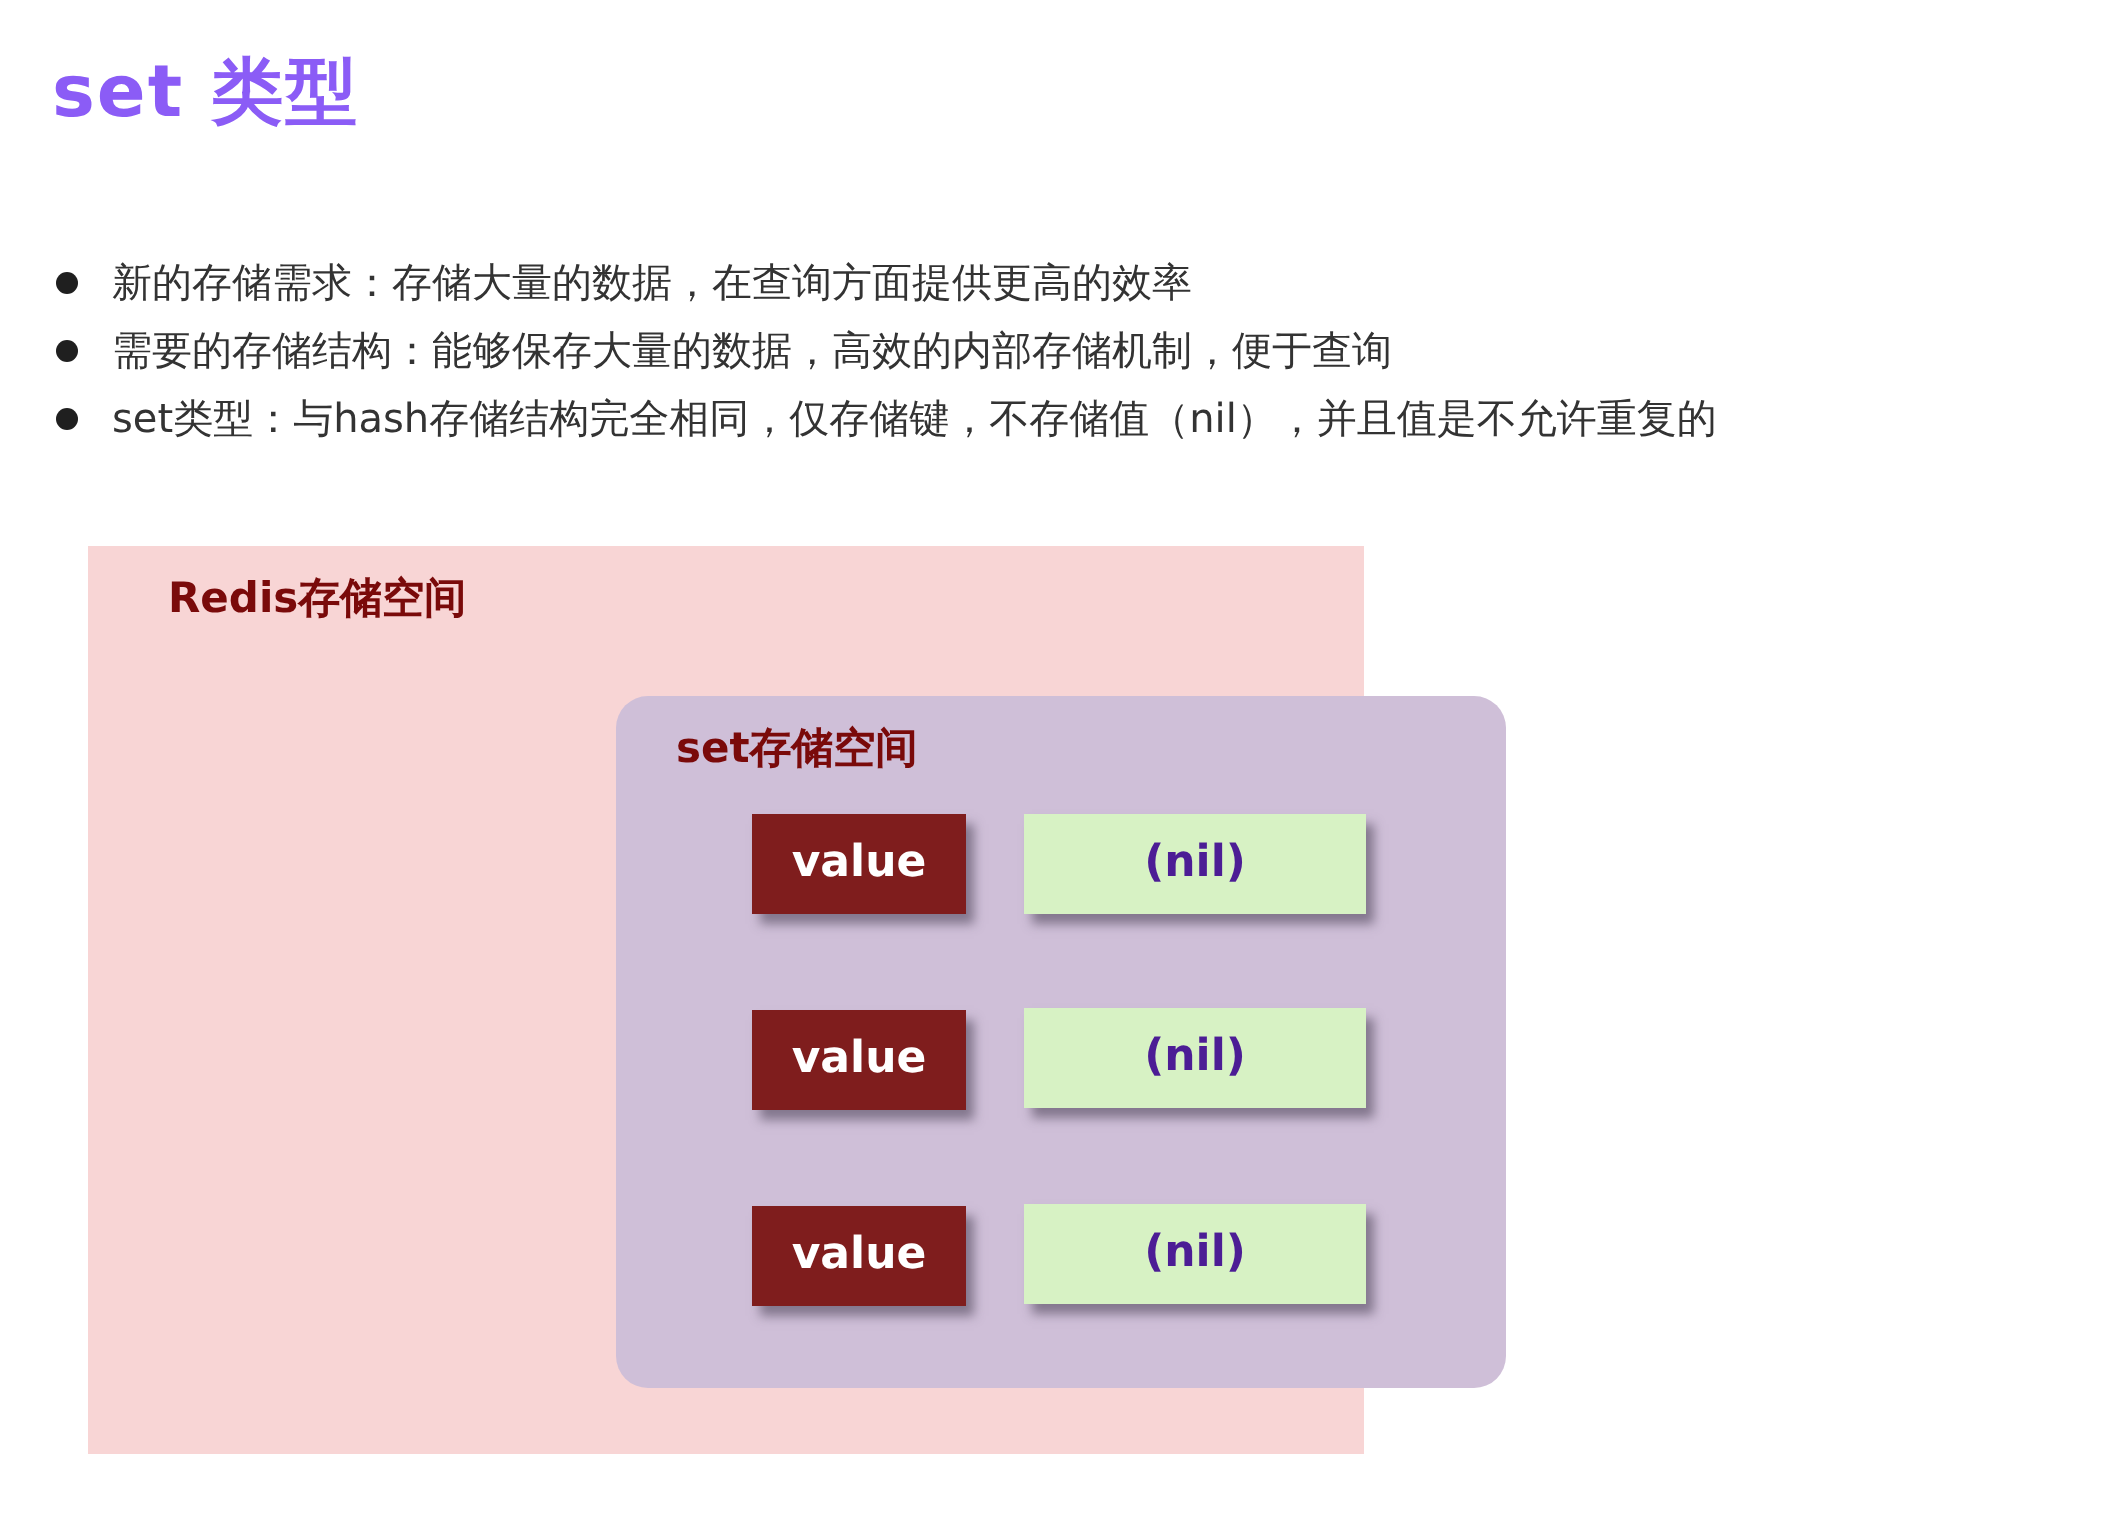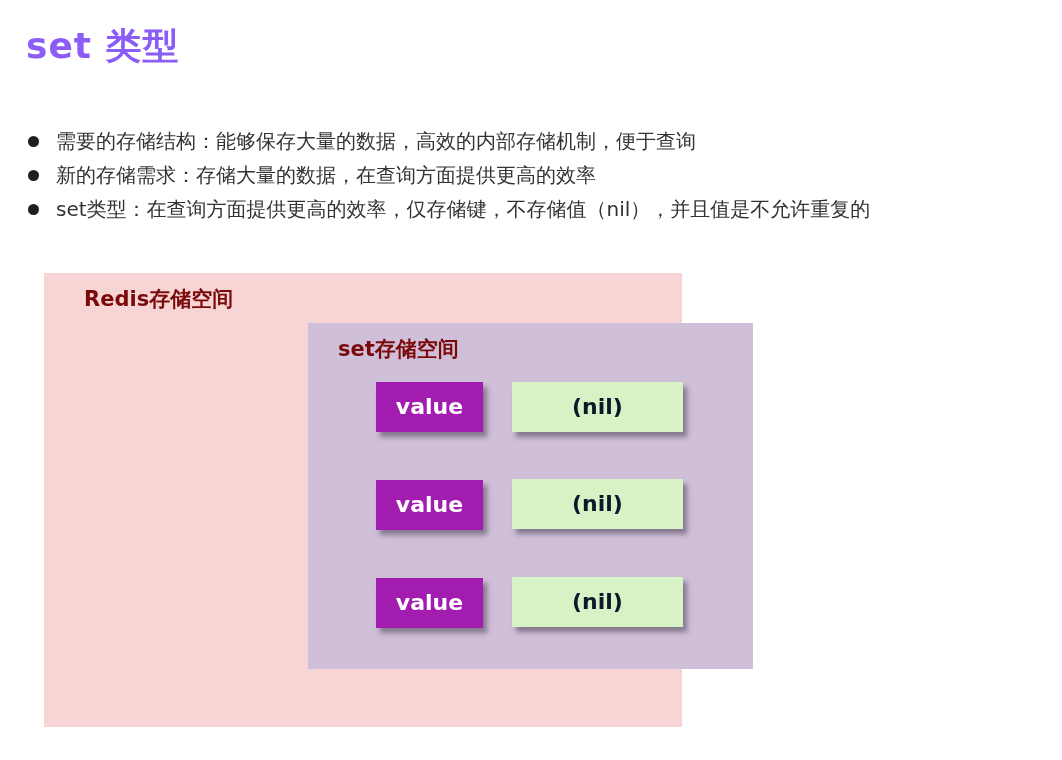--- a/index.html
+++ b/index.html
@@ -28,53 +28,54 @@
   }
   .redis-box {
     position: absolute; left: 44px; top: 273px; width: 638px; height: 454px;
     background: #F8D5D5;
   }
   .redis-label {
     position: absolute; left: 40px; top: 12px;
     font-size: 21px; font-weight: bold; color: #7A0A0A;
   }
   .set-box {
-    position: absolute; left: 264px; top: 50px; width: 445px; height: 346px;
+    position: absolute; left: 264px; top: 75px; width: 445px; height: 346px;
     background: #CFBFD8;
+    border-radius: 16px;
   }
   .set-label {
     position: absolute; left: 30px; top: 12px;
     font-size: 21px; font-weight: bold; color: #7A0A0A;
   }
   .cell {
     position: absolute; height: 50px; line-height: 50px; text-align: center;
     font-size: 22px; font-weight: bold;
     box-shadow: 4px 5px 5px rgba(70, 60, 80, 0.55);
   }
-  .cell.blue { background: #a21caf; color: #ffffff; }
-  .cell.green { background: #D7F2C4; color: #0f172a; }
+  .cell.blue { background: #7f1d1d; color: #ffffff; }
+  .cell.green { background: #D7F2C4; color: #4c1d95; }
   .key-box { left: 65px; top: 224px; width: 148px; }
 </style>
 </head>
 <body>
 
 <div class="title">set 类型</div>
 
 <ul class="bullets">
   <li>
     <span class="dot"></span>
+    <span>新的存储需求：存储大量的数据，在查询方面提供更高的效率</span>
+  </li>
+  <li>
+    <span class="dot"></span>
     <span>需要的存储结构：能够保存大量的数据，高效的内部存储机制，便于查询</span>
   </li>
   <li>
     <span class="dot"></span>
-    <span>新的存储需求：存储大量的数据，在查询方面提供更高的效率</span>
-  </li>
-  <li>
-    <span class="dot"></span>
-    <span>set类型：在查询方面提供更高的效率，仅存储键，不存储值（nil），并且值是不允许重复的</span>
+    <span>set类型：与hash存储结构完全相同，仅存储键，不存储值（nil），并且值是不允许重复的</span>
   </li>
 </ul>
 
 <div class="redis-box">
   <div class="redis-label">Redis存储空间</div>
 
 
   <div class="set-box">
     <div class="set-label">set存储空间</div>
 

